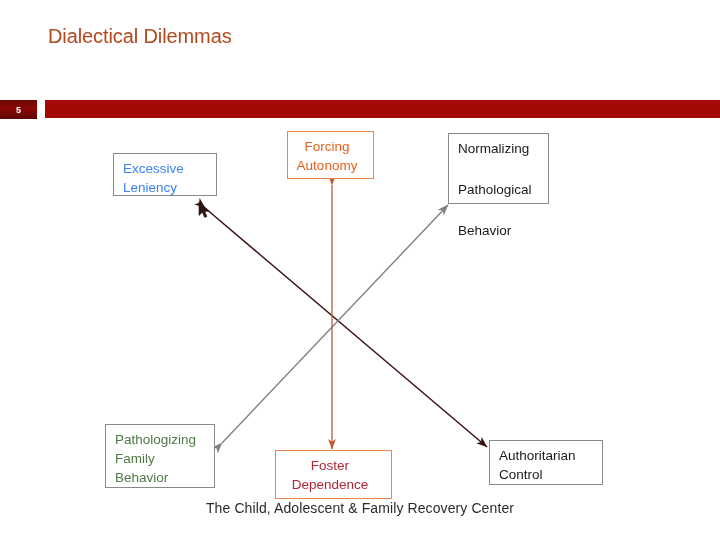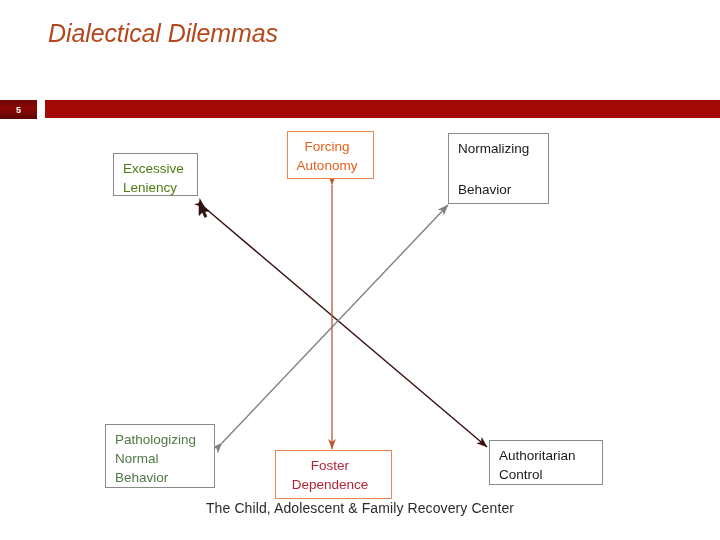--- a/index.html
+++ b/index.html
@@ -25,26 +25,25 @@
   }
   #title-line-1 {
     display: block;
     font-size: 30px;
     font-weight: bold;
     color: #B03A10;
     letter-spacing: -0.2px;
   }
   #title-line-2 {
     display: block;
-    font-size: 25px;
+    font-size: 20px;
     font-weight: normal;
     color: #B5471C;
     letter-spacing: -0.1px;
-    margin-top: 8px;
-    font-style: italic;
+    margin-top: 14px;
   }
 
   #header-bar {
     position: absolute;
     left: 45px;
     top: 100px;
     width: 675px;
     height: 18px;
     background: #A30A07;
   }
@@ -87,23 +86,23 @@
     font-size: 13.5px;
     line-height: 1.42;
     padding: 5px 16px 5px 9px;
     display: flex;
     flex-direction: column;
     justify-content: space-between;
   }
   .node-box span { display: block; white-space: nowrap; }
 
   #node-excessive-leniency {
-    left: 113px; top: 153px; width: 85px; height: 43px;
-    border: 1px solid #8A8A8A;
-    color: #4d7c0f;
+    left: 113px; top: 153px; width: 104px; height: 43px;
+    border: 1px solid #8A8A8A;
+    color: #3b82f6;
   }
   #node-forcing-autonomy {
     left: 287px; top: 131px; width: 87px; height: 48px;
     border: 1px solid #E8884F;
     color: #E8601C;
     align-items: center;
     text-align: center;
   }
   #node-normalizing-pathological {
     left: 448px; top: 133px; width: 101px; height: 71px;
@@ -190,26 +189,27 @@
     <span>Leniency</span>
   </div>
 
   <div class="node-box" id="node-forcing-autonomy">
     <span>Forcing</span>
     <span>Autonomy</span>
   </div>
 
   <div class="node-box" id="node-normalizing-pathological">
     <span>Normalizing</span>
+    <span>Pathological</span>
     <span>Behavior</span>
   </div>
 
   <div class="node-box" id="node-pathologizing-normal">
     <span>Pathologizing</span>
-    <span>Normal</span>
+    <span>Family</span>
     <span>Behavior</span>
   </div>
 
   <div class="node-box" id="node-foster-dependence">
     <span>Foster</span>
     <span>Dependence</span>
   </div>
 
   <div class="node-box" id="node-authoritarian-control">
     <span>Authoritarian</span>

